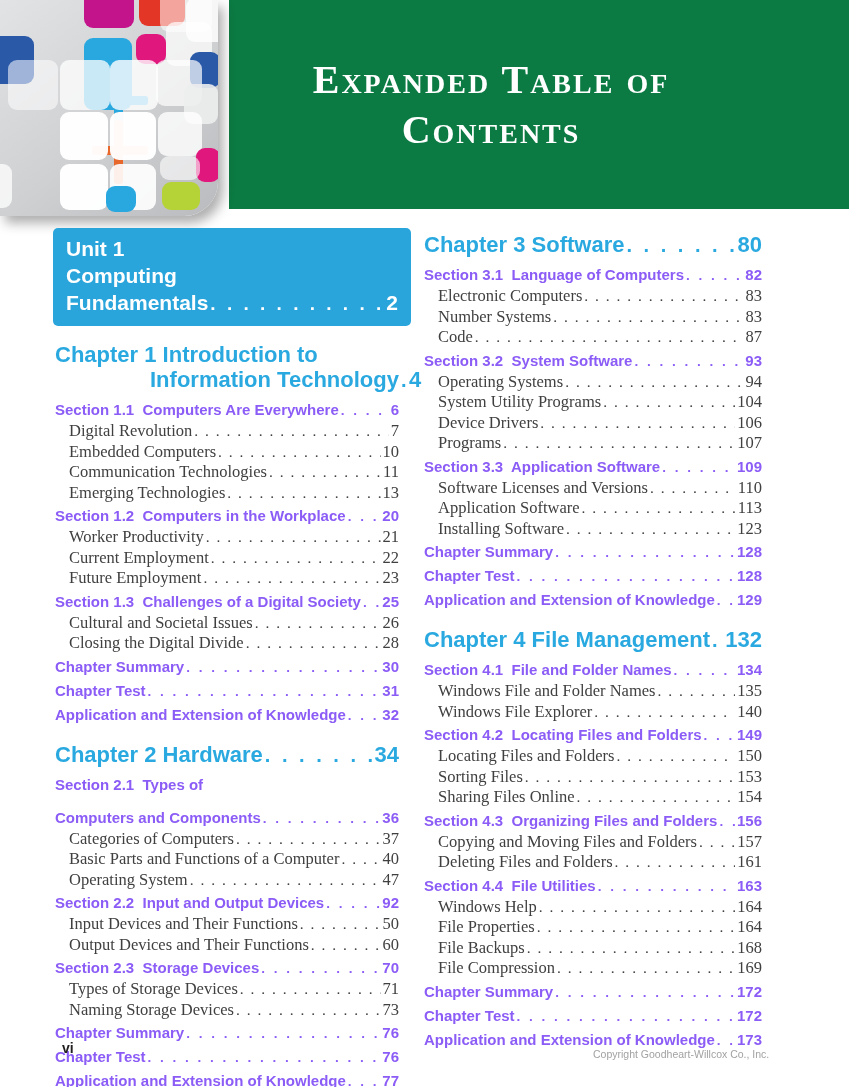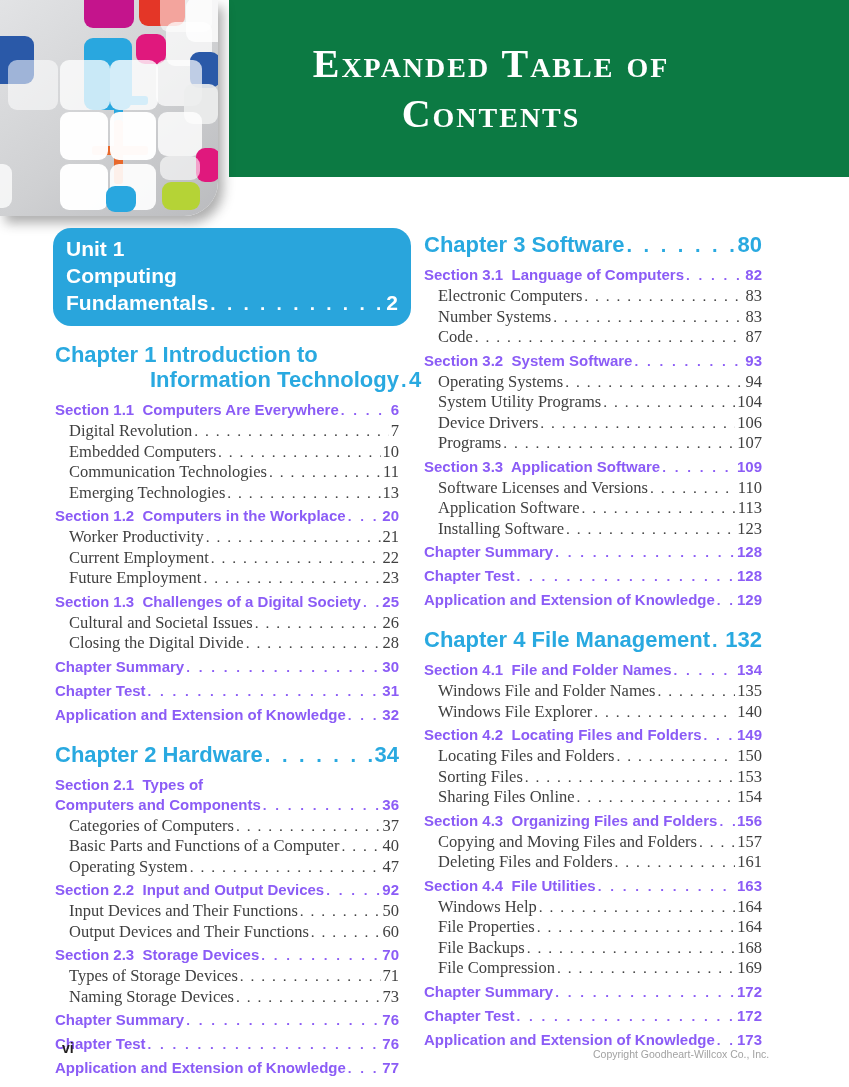--- a/index.html
+++ b/index.html
@@ -1,20 +1,20 @@
 <!DOCTYPE html>
 <html><head>
 <meta charset="utf-8">
 <style>
   html,body{margin:0;padding:0;}
   body{width:849px;height:1087px;position:relative;background:#ffffff;
        font-family:"Liberation Sans",sans-serif;overflow:hidden;}
 
   
-  .banner{position:absolute;left:229px;top:0;right:0;height:177px;background:#0c7a43;
+  .banner{position:absolute;left:229px;top:0;right:0;height:209px;background:#0c7a43;
           display:flex;align-items:center;}
   .banner-inner{width:100%;margin-right:96px;text-align:center;color:#ffffff;
           font-family:"Liberation Serif",serif;font-variant:small-caps;font-weight:bold;
           font-size:40px;line-height:50px;letter-spacing:2px;}
 
   
   .collage{position:absolute;left:0;top:0;width:218px;height:216px;
            background:linear-gradient(140deg,#e2e3e5 0%,#cfd0d2 55%,#babbbe 100%);
            border-radius:0 0 34px 0;overflow:hidden;
            box-shadow:5px 7px 12px rgba(40,40,40,.38);}
@@ -25,36 +25,36 @@
   .col{position:absolute;top:228px;}
   #col0{left:55px;width:344px;}
   #col1{left:424px;width:338px;}
 
   .row{display:flex;align-items:baseline;}
   .t{white-space:pre;}
   .leader{flex:1 1 auto;overflow:hidden;white-space:nowrap;margin:0 2px;min-width:6px;}
   .pg{flex:0 0 auto;}
 
   
-  .unit-box{background:#29a5dc;border-radius:18px;color:#ffffff;
+  .unit-box{background:#29a5dc;border-radius:5px;color:#ffffff;
             padding:7px 13px 9px;margin:0 0 13px -2px;width:calc(100% + 14px);
             box-sizing:border-box;font-weight:bold;font-size:21px;line-height:27px;}
   .unit-box .leader{letter-spacing:3px;font-size:19px;}
 
   
   .chapter{margin:16px 0 7px;}
   .col > .chapter:first-child{margin-top:4px;}
   .ch-line{color:#29a9e0;font-weight:bold;font-size:22px;line-height:25px;}
   .ch-line .t{white-space:pre;}
   .ch-line.indent{padding-left:95px;}
   .ch-line .leader{letter-spacing:3px;font-size:20px;}
 
   
   .section,.meta{font-weight:bold;font-size:15px;line-height:20px;color:#8b5cf6;margin-top:3px;}
-  .section.cont{margin-top:0;}
+  .section.cont{margin-top:13px;}
   .section .leader,.meta .leader{letter-spacing:2.5px;font-size:13.5px;}
 
   
   .sub{font-family:"Liberation Serif",serif;font-size:16.5px;line-height:20.5px;
        color:#404040;padding-left:14px;}
   .sub .leader{letter-spacing:1.5px;font-size:15.5px;}
   .sub .pg{font-family:"Liberation Serif",serif;}
 
   
   .folio{position:absolute;left:62px;top:1040px;font-weight:bold;font-size:14px;color:#232021;}

